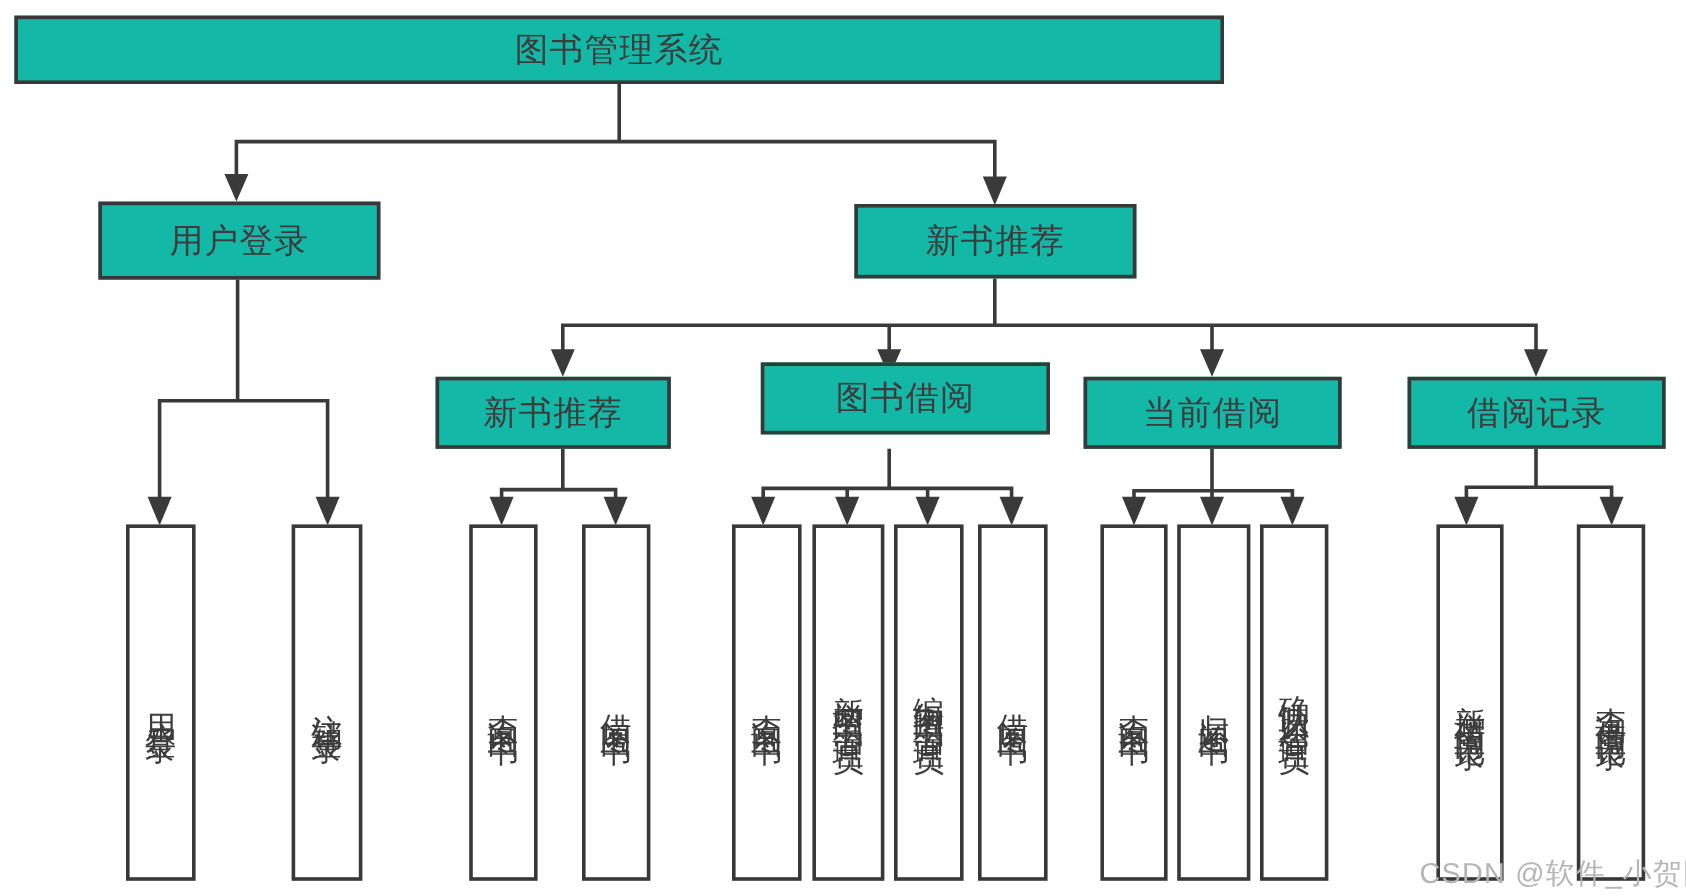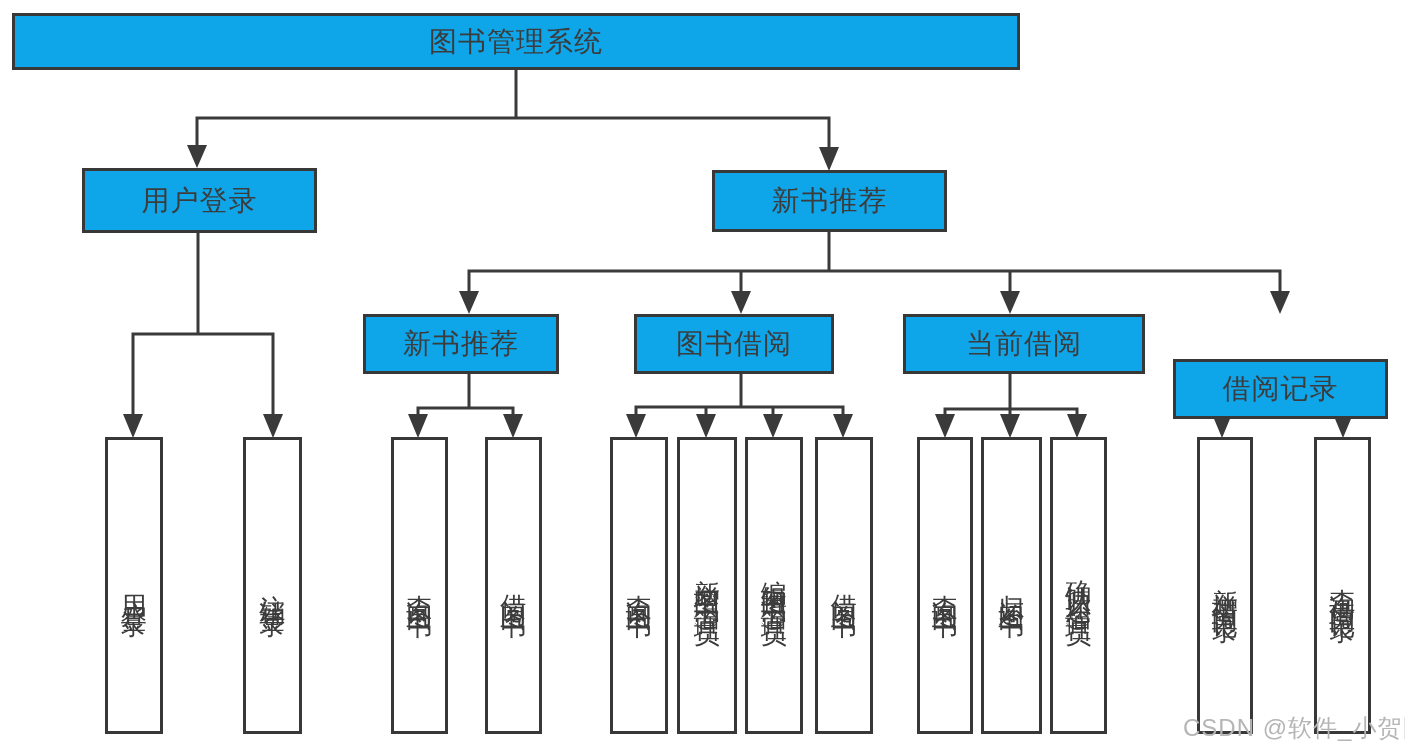--- a/index.html
+++ b/index.html
@@ -13,21 +13,21 @@
     overflow: hidden;
   }
   .connectors {
     position: absolute;
     left: 0; top: 0;
     pointer-events: none;
   }
   .node {
     position: absolute;
     border: 3px solid #383838;
-    background: #0ea5e9;
+    background: #14b8a6;
     color: #3c3c3c;
     display: flex;
     align-items: center;
     justify-content: center;
     font-size: 28px;
     letter-spacing: 1px;
     z-index: 2;
   }
   .vnode {
     position: absolute;
@@ -115,23 +115,23 @@
              M1212,414 L1232,414 L1222,438 Z
              M1333,414 L1353,414 L1343,438 Z"></path>
   </svg>
 
   <div class="node" style="left:12px; top:13px; width:1008px; height:57px;">图书管理系统</div>
 
   <div class="node" style="left:82px; top:168px; width:235px; height:65px;">用户登录</div>
   <div class="node" style="left:712px; top:170px; width:235px; height:62px;">新书推荐</div>
 
   <div class="node" style="left:363px; top:314px; width:196px; height:60px;">新书推荐</div>
-  <div class="node" style="left:634px; top:314px; width:200px; height:60px;">图书借阅</div>
-  <div class="node" style="left:903px; top:314px; width:242px; height:60px;">当前借阅</div>
-  <div class="node" style="left:1173px; top:314px; width:215px; height:60px;margin-top:45px;">借阅记录</div>
+  <div class="node" style="left:634px; top:302px; width:241px; height:60px;">图书借阅</div>
+  <div class="node" style="left:903px; top:314px; width:215px; height:60px;">当前借阅</div>
+  <div class="node" style="left:1173px; top:314px; width:215px; height:60px;">借阅记录</div>
 
   <div class="vnode" style="left:105px; width:58px;">用户登录</div>
   <div class="vnode" style="left:243px; width:59px;">注销登录</div>
 
   <div class="vnode" style="left:391px; width:57px;">查询图书</div>
   <div class="vnode" style="left:485px; width:57px;">借阅图书</div>
 
   <div class="vnode" style="left:610px; width:58px;">查询图书</div>
   <div class="vnode" style="left:677px; width:60px;">新增图书（管理员）</div>
   <div class="vnode" style="left:745px; width:58px;">编辑图书（管理员）</div>

